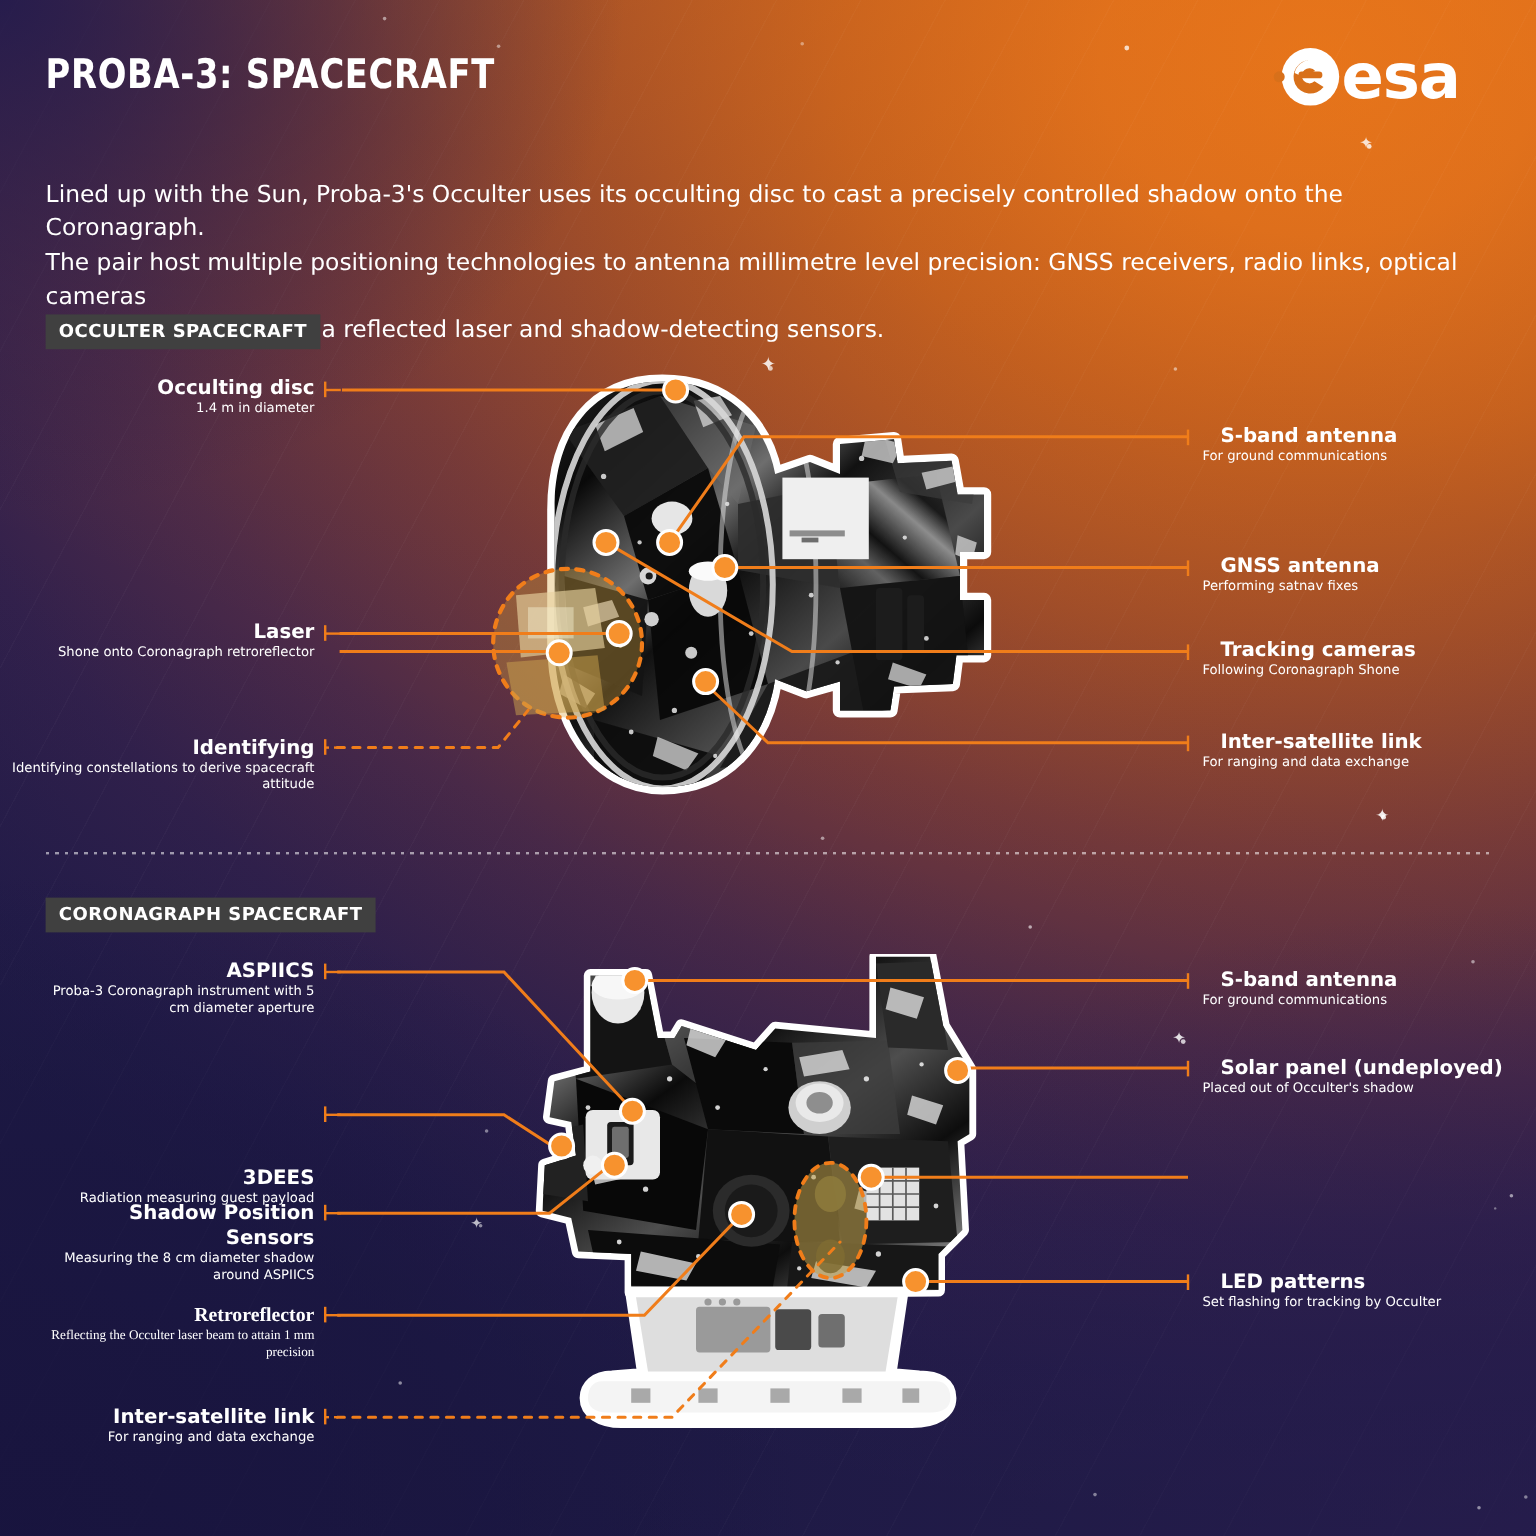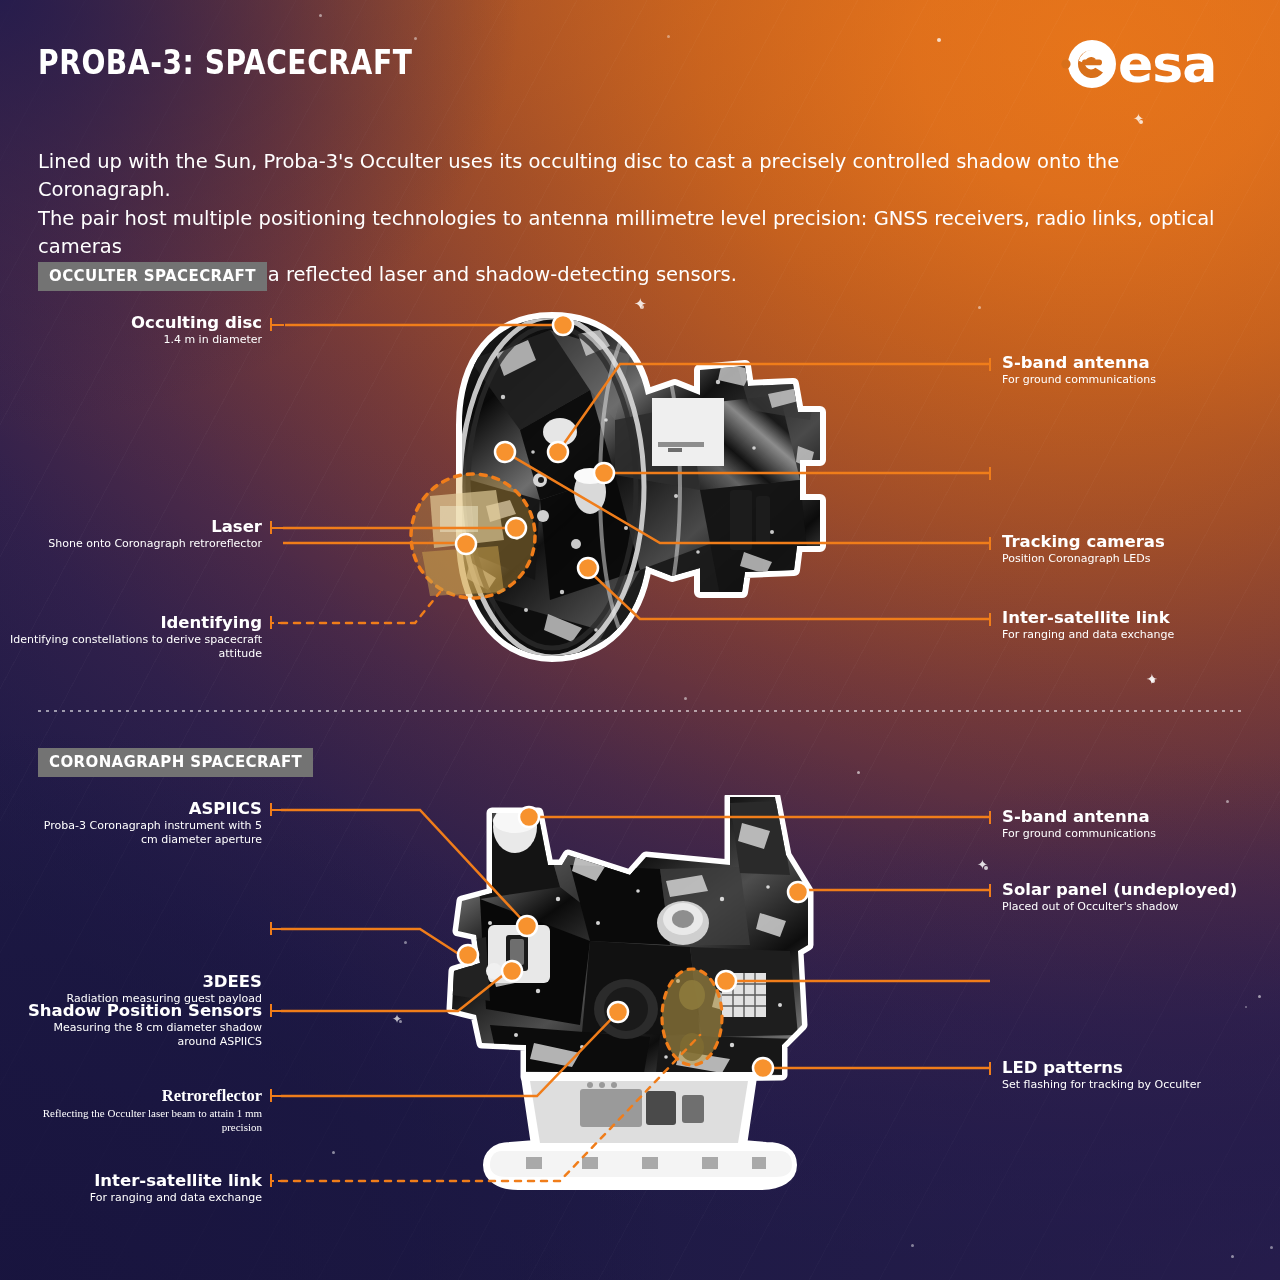--- a/index.html
+++ b/index.html
@@ -57,38 +57,38 @@
   }
   .intro{
     position:absolute; left:38px; top:148px; width:1210px;
     color:#fff; font-size:19.5px; line-height:1.45;
     font-family:"DejaVu Sans", sans-serif;
   }
 
   
   .banner{
     position:absolute;
-    background:#737373;
+    background:#404040;
     color:#fff; font-weight:bold;
     font-size:15px; letter-spacing:.4px;
     padding:5px 11px 6px 11px;
     font-family:"DejaVu Sans", sans-serif;
   }
   #banner-occulter{ left:38px; top:262px; }
   #banner-coronagraph{ left:38px; top:748px; }
 
   
   .divider{
     position:absolute; left:38px; top:710px; width:1204px; height:2px;
     background-image: repeating-linear-gradient(to right, rgba(255,255,255,.55) 0 3px, rgba(255,255,255,0) 3px 8px);
   }
 
   
   .callout{ position:absolute; color:#fff; font-family:"DejaVu Sans", sans-serif; }
-  .callout .ttl{ font-weight:bold; font-size:16.5px; line-height:1.28; }
+  .callout .ttl{ font-weight:bold; font-size:16.5px; line-height:1.28;margin-left:15px; }
   .callout .sub{ font-size:11px; line-height:1.28; font-weight:normal; }
   .callout.right{ text-align:left; }
   .callout.left{ text-align:right; }
 
   
   .tick{
     position:absolute; width:14px; height:2px; background:#f07d1a;
   }
   .tick.dashed{
     background-image: repeating-linear-gradient(to right, #f07d1a 0 4px, transparent 4px 8px);
@@ -482,25 +482,29 @@
   </div>
   <div class="tick dashed" style="left:270px; top:622px;"></div>
   <div class="tick-cap" style="left:270px; top:616px;"></div>
 
   <div class="callout right" style="left:1002px; top:352px; width:250px;">
     <div class="ttl">S-band antenna</div>
     <div class="sub">For ground communications</div>
   </div>
   <div class="tick-cap" style="left:989px; top:358px;"></div>
 
+  <div class="callout right" style="left:1002px; top:461px; width:250px;">
+    <div class="ttl">GNSS antenna</div>
+    <div class="sub">Performing satnav fixes</div>
+  </div>
   <div class="tick-cap" style="left:989px; top:467px;"></div>
 
   <div class="callout right" style="left:1002px; top:531px; width:250px;">
     <div class="ttl">Tracking cameras</div>
-    <div class="sub">Position Coronagraph LEDs</div>
+    <div class="sub">Following Coronagraph Shone</div>
   </div>
   <div class="tick-cap" style="left:989px; top:537px;"></div>
 
   <div class="callout right" style="left:1002px; top:607px; width:250px;">
     <div class="ttl">Inter-satellite link</div>
     <div class="sub">For ranging and data exchange</div>
   </div>
   <div class="tick-cap" style="left:989px; top:613px;"></div>
 
   <div class="callout left" style="left:40px; top:798px; width:222px;">

